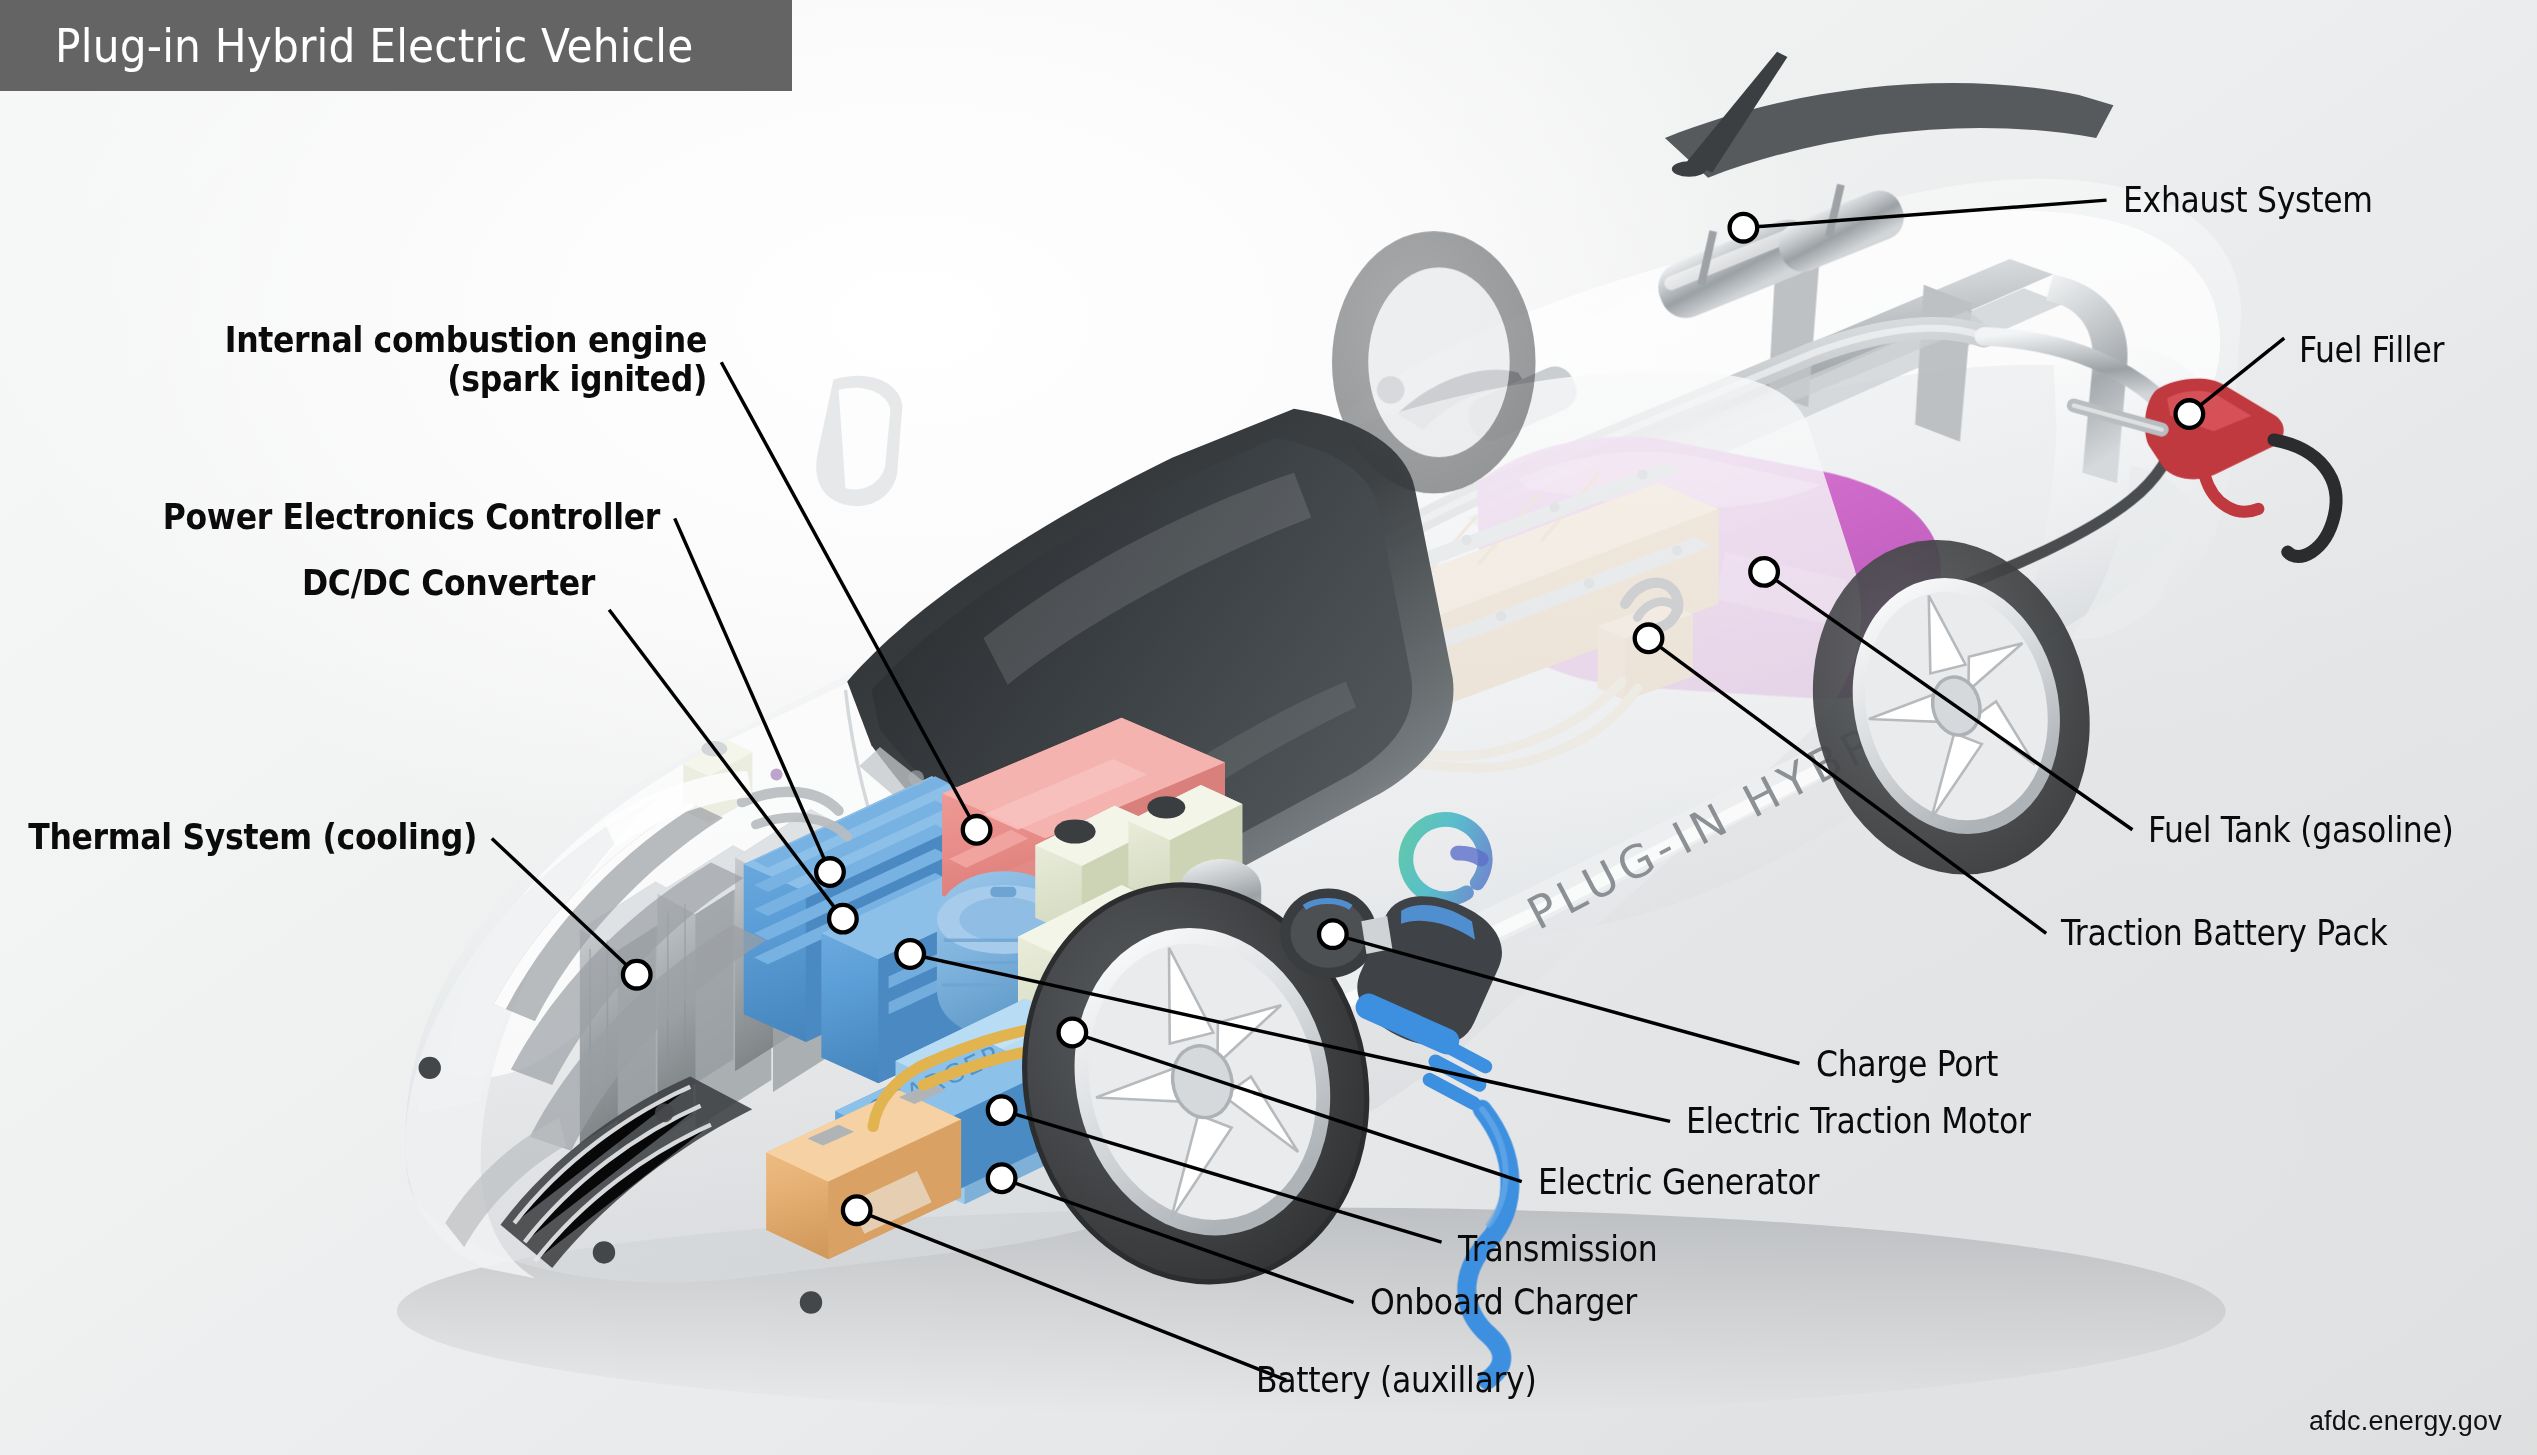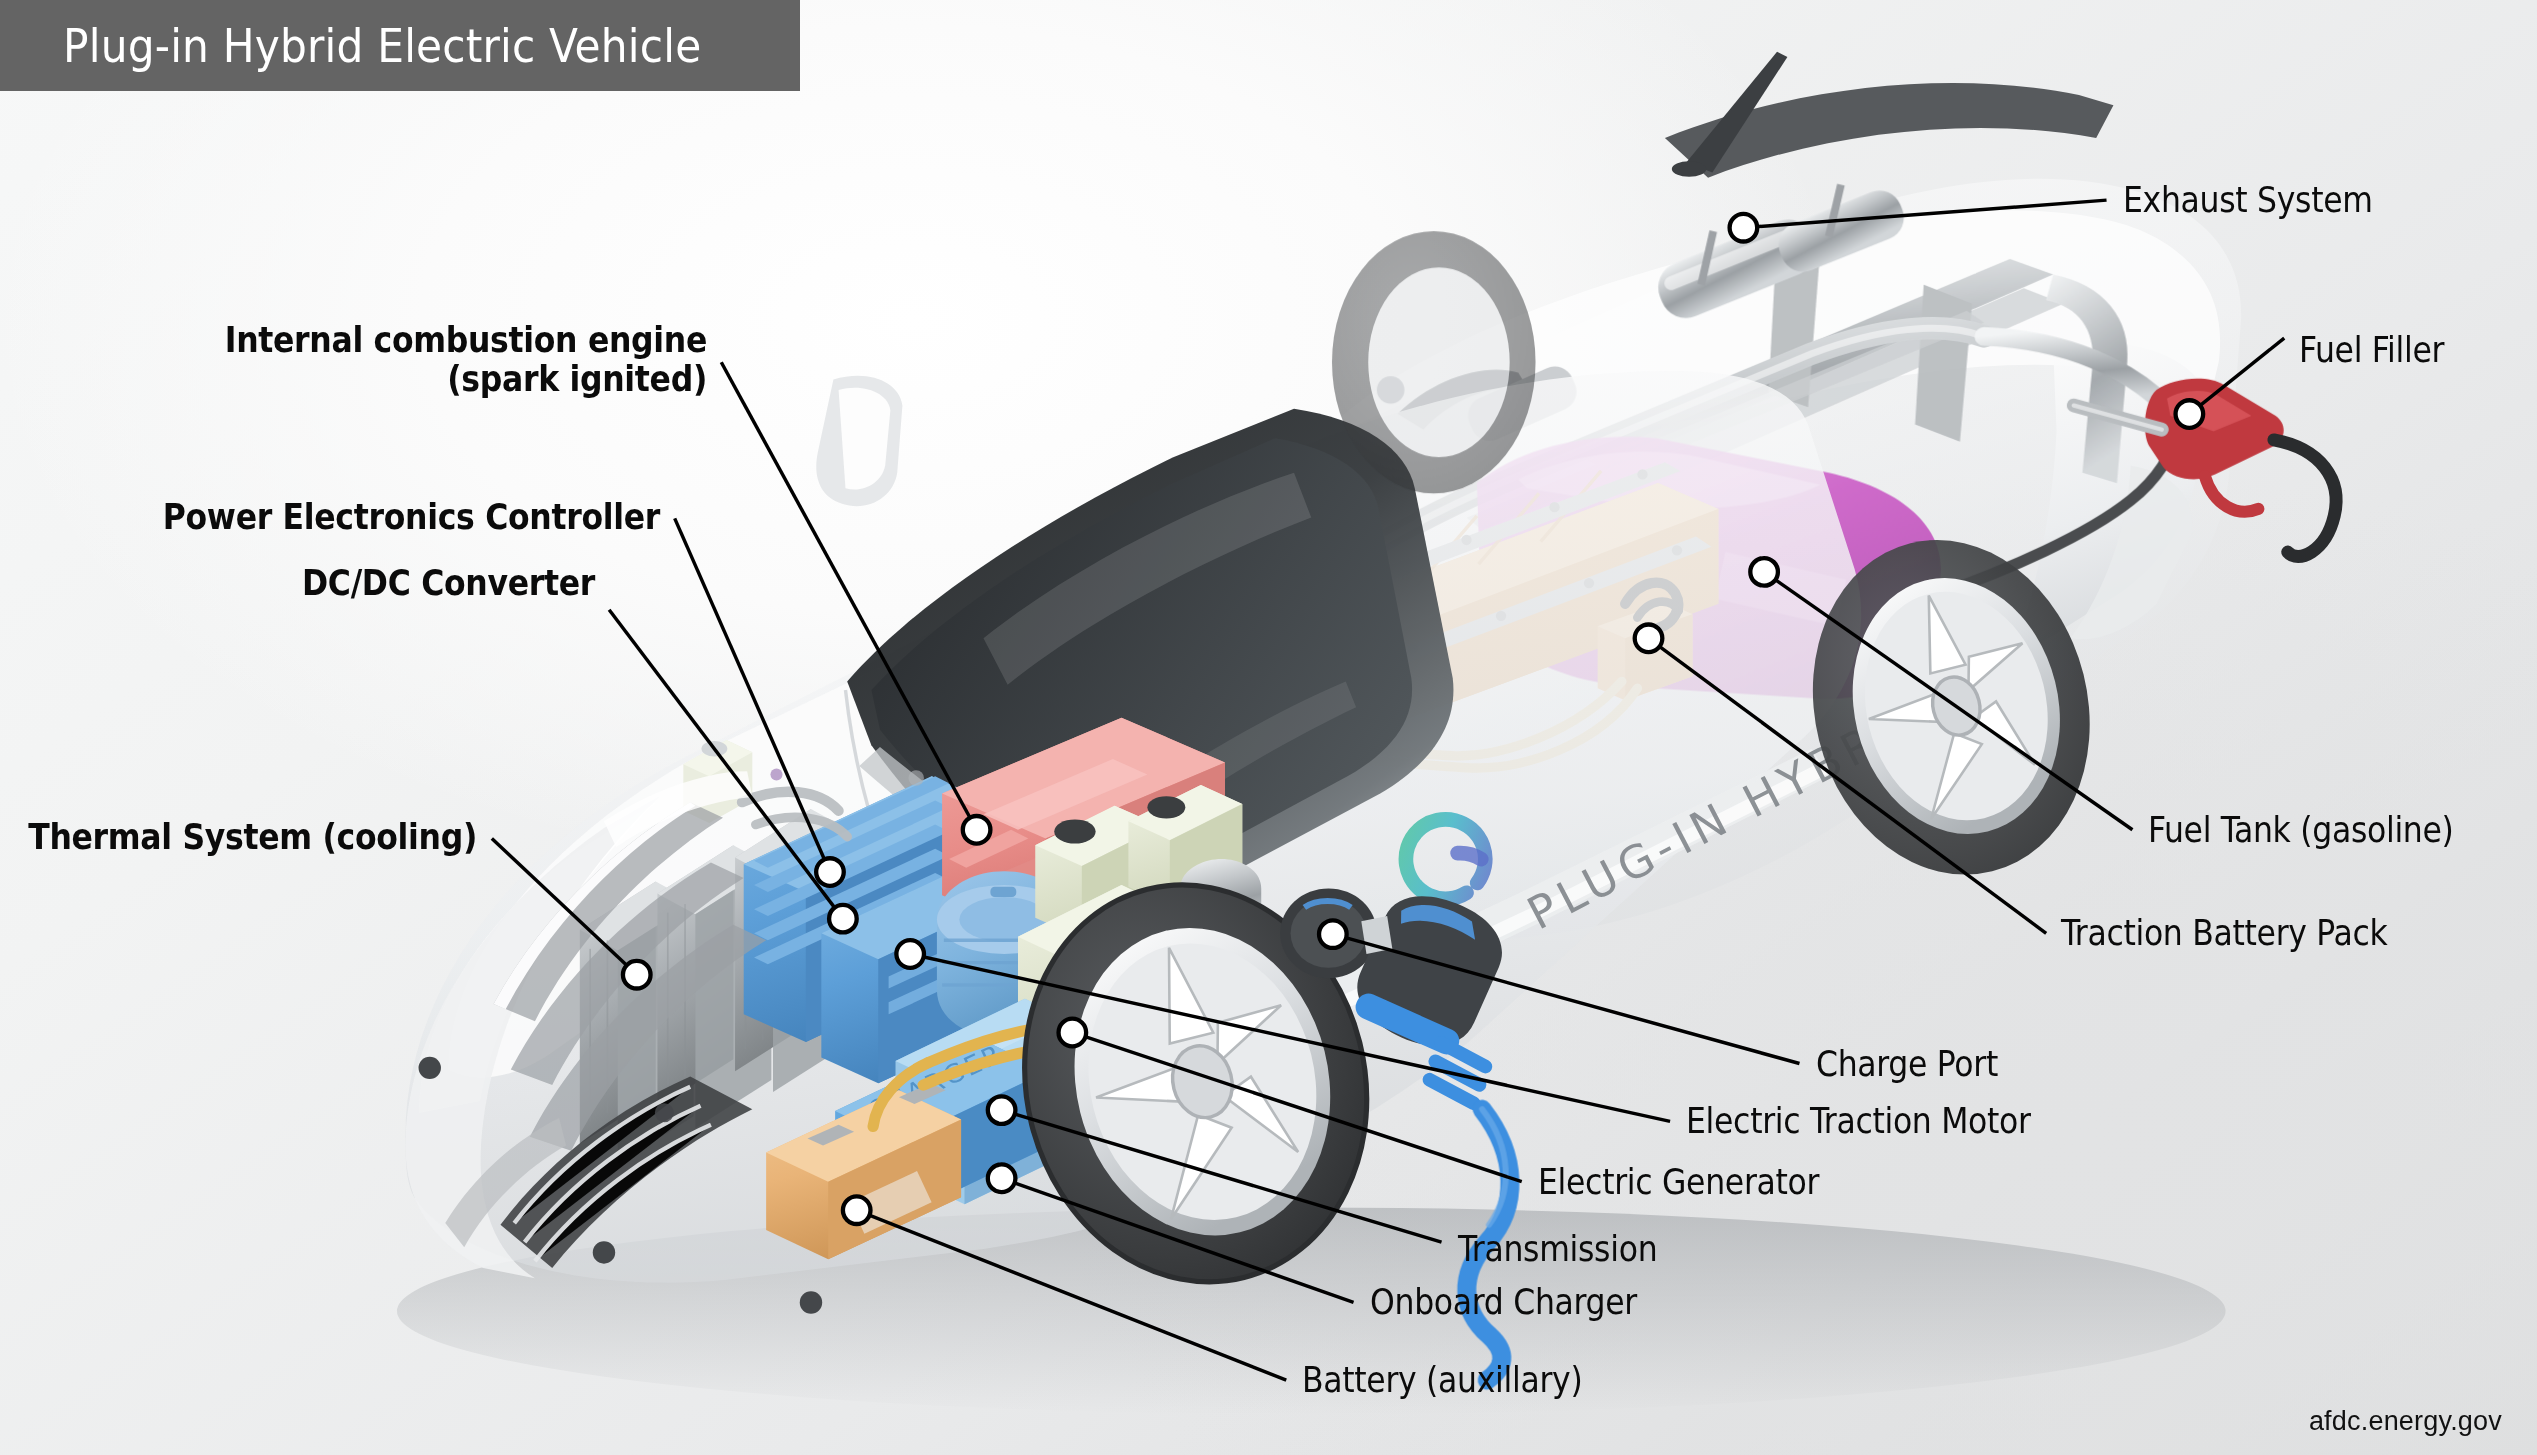--- a/index.html
+++ b/index.html
@@ -9,21 +9,21 @@
     background:
       radial-gradient(ellipse 1294px 776px at 36% 22%, #ffffff 0%, #fbfbfb 38%, rgba(251,251,251,0) 72%),
       radial-gradient(ellipse 1466px 949px at 82% 78%, #e2e3e4 0%, rgba(226,227,228,0) 70%),
       linear-gradient(145deg,#f7f8f8 0%,#f2f3f3 30%,#e9eaeb 62%,#e0e1e2 85%,#dcdddd 100%);
   }
   #svgroot{position:absolute;inset:0;width:2538px;height:1456px;}
 
   
   .title-bar{
     position:absolute;left:0;top:0;width:792px;height:91px;
-    background:#646464;display:flex;align-items:center;padding-left:8px;
+    background:#646464;display:flex;align-items:center;
   }
   .title-text{
     color:#fff;font-size:47px;letter-spacing:0.2px;margin-left:55px;
     font-family:"DejaVu Sans Condensed","Liberation Sans",sans-serif;font-weight:400;
   }
   
   .lbl{
     position:absolute;color:#0b0b0b;font-size:35px;line-height:1.12;white-space:pre;
     font-family:"DejaVu Sans Condensed","Liberation Sans",sans-serif;
     font-stretch:condensed;letter-spacing:-0.3px;
@@ -617,21 +617,21 @@
   <div id="labels">
       <div class="lbl" style="left: 2123px; top: 181px;">Exhaust System</div>
       <div class="lbl" style="left: 2299px; top: 319px; margin-top: 12px;">Fuel Filler</div>
       <div class="lbl" style="left: 2148px; top: 811px;">Fuel Tank (gasoline)</div>
       <div class="lbl" style="left: 2061px; top: 914px;">Traction Battery Pack</div>
       <div class="lbl" style="left: 1816px; top: 1045px;">Charge Port</div>
       <div class="lbl" style="left: 1686px; top: 1102px;">Electric Traction Motor</div>
       <div class="lbl" style="left: 1538px; top: 1163px;">Electric Generator</div>
       <div class="lbl" style="left: 1458px; top: 1230px;">Transmission</div>
       <div class="lbl" style="left: 1370px; top: 1283px;">Onboard Charger</div>
-      <div class="lbl" style="left: 1302px; top: 1361px; text-align: right;">Battery (auxillary)</div>
+      <div class="lbl" style="left: 1256px; top: 1361px; text-align: right;">Battery (auxillary)</div>
       <div class="lbl r" style="left: 477px; top: 818px;">Thermal System (cooling)</div>
       <div class="lbl r" style="left: 595px; top: 564px;">DC/DC Converter</div>
       <div class="lbl r" style="left: 660px; top: 498px;">Power Electronics Controller</div>
       <div class="lbl r" style="left: 707px; top: 321px;">Internal combustion engine
 (spark ignited)</div>
     </div>
 
   <div class="credit">afdc.energy.gov</div>
 </div>
 

